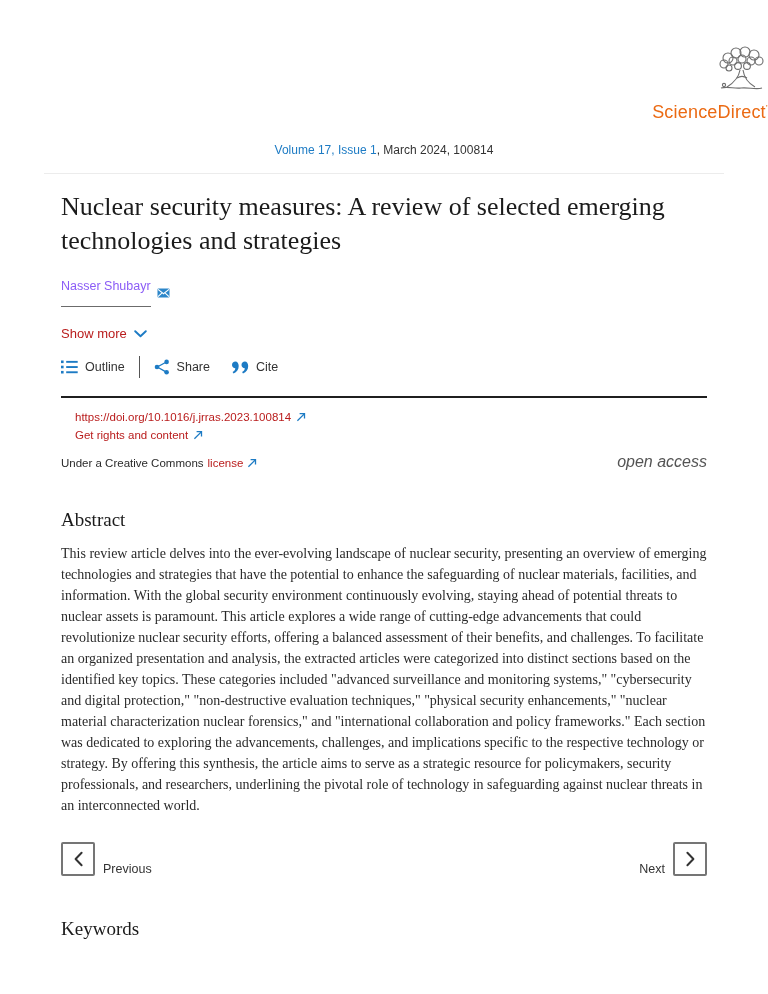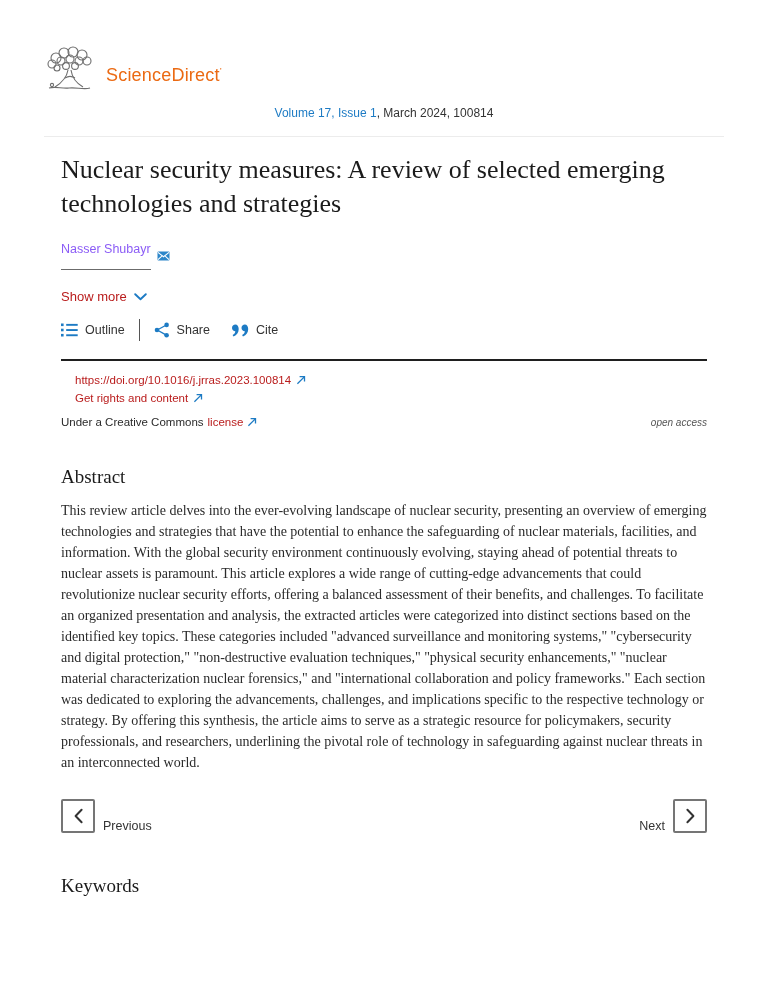--- a/index.html
+++ b/index.html
@@ -5,21 +5,21 @@
   * { margin:0; padding:0; box-sizing:border-box; }
   html,body { background:#fff; }
   body {
     width:768px; height:994px; overflow:hidden; position:relative;
     font-family:"Liberation Sans", sans-serif; color:#333;
   }
   a { text-decoration:none; cursor:pointer; }
   .blue { color:#b91c1c; }
 
   
-  .topbar { padding:46px 0 0 42px; display:flex; align-items:flex-end; gap:10px; }
+  .topbar { padding:46px 0 0 42px; display:flex; align-items:flex-end; gap:10px;flex-direction:column; }
   .tree { width:54px; height:46px; }
   .wordmark { font-size:18px; color:#eb6a13; padding-bottom:6px; letter-spacing:.2px; }
   .wordmark sup { font-size:9px; }
 
   
   .journal-head { margin-top:14px; text-align:center; }
   .journal-title { font-size:16.5px; line-height:26px; font-weight:400; color:#3f3f3f; }
   .vol-line { margin-top:4px; font-size:12px; color:#333; }
   .vol-line a { color:#1d7bc4; }
 
@@ -45,21 +45,21 @@
   }
   .tool-item { display:flex; align-items:center; gap:7px; cursor:pointer; }
   .tool-sep { width:1px; height:22px; background:#555; margin:0 14px; }
   .tool-gap { width:22px; }
 
   .doi-block { margin-top:13px; font-size:11.5px; }
   .doi-block .row { display:flex; align-items:center; gap:5px; margin-bottom:6px;padding-left:14px; }
 
   .license-row { margin-top:12px; display:flex; justify-content:space-between; align-items:baseline; font-size:11.5px; color:#2a2a2a; }
   .license-left { display:flex; align-items:center; gap:4px; }
-  .open-access { font-style:italic; color:#545454; font-size:10px; }
+  .open-access { font-style:italic; color:#545454; font-size:16px; }
 
   .section-head {
     font-family:"Liberation Serif", serif; font-weight:400; font-size:19px; color:#1b1b1b;
   }
   .abstract-head { margin-top:38px; }
   .abstract-text {
     margin-top:12px; font-family:"Liberation Serif", serif; font-size:14px;
     line-height:21px; color:#2a2a2a;
   }
 

